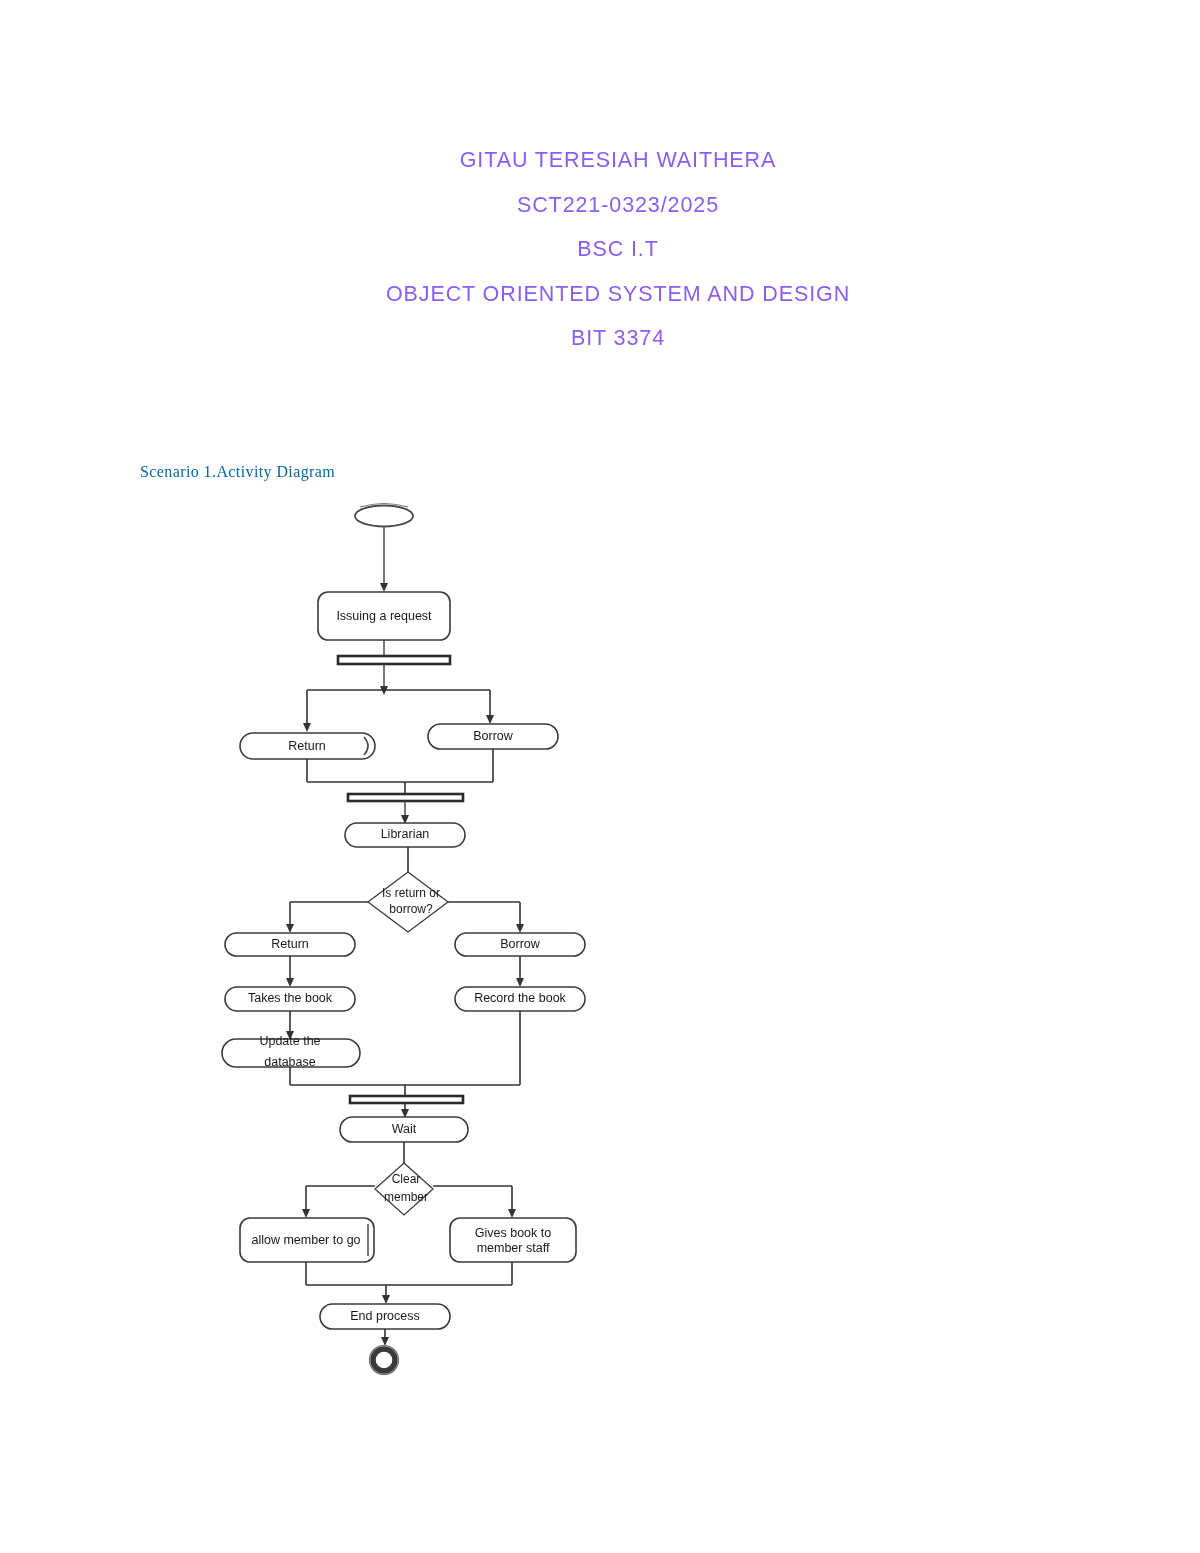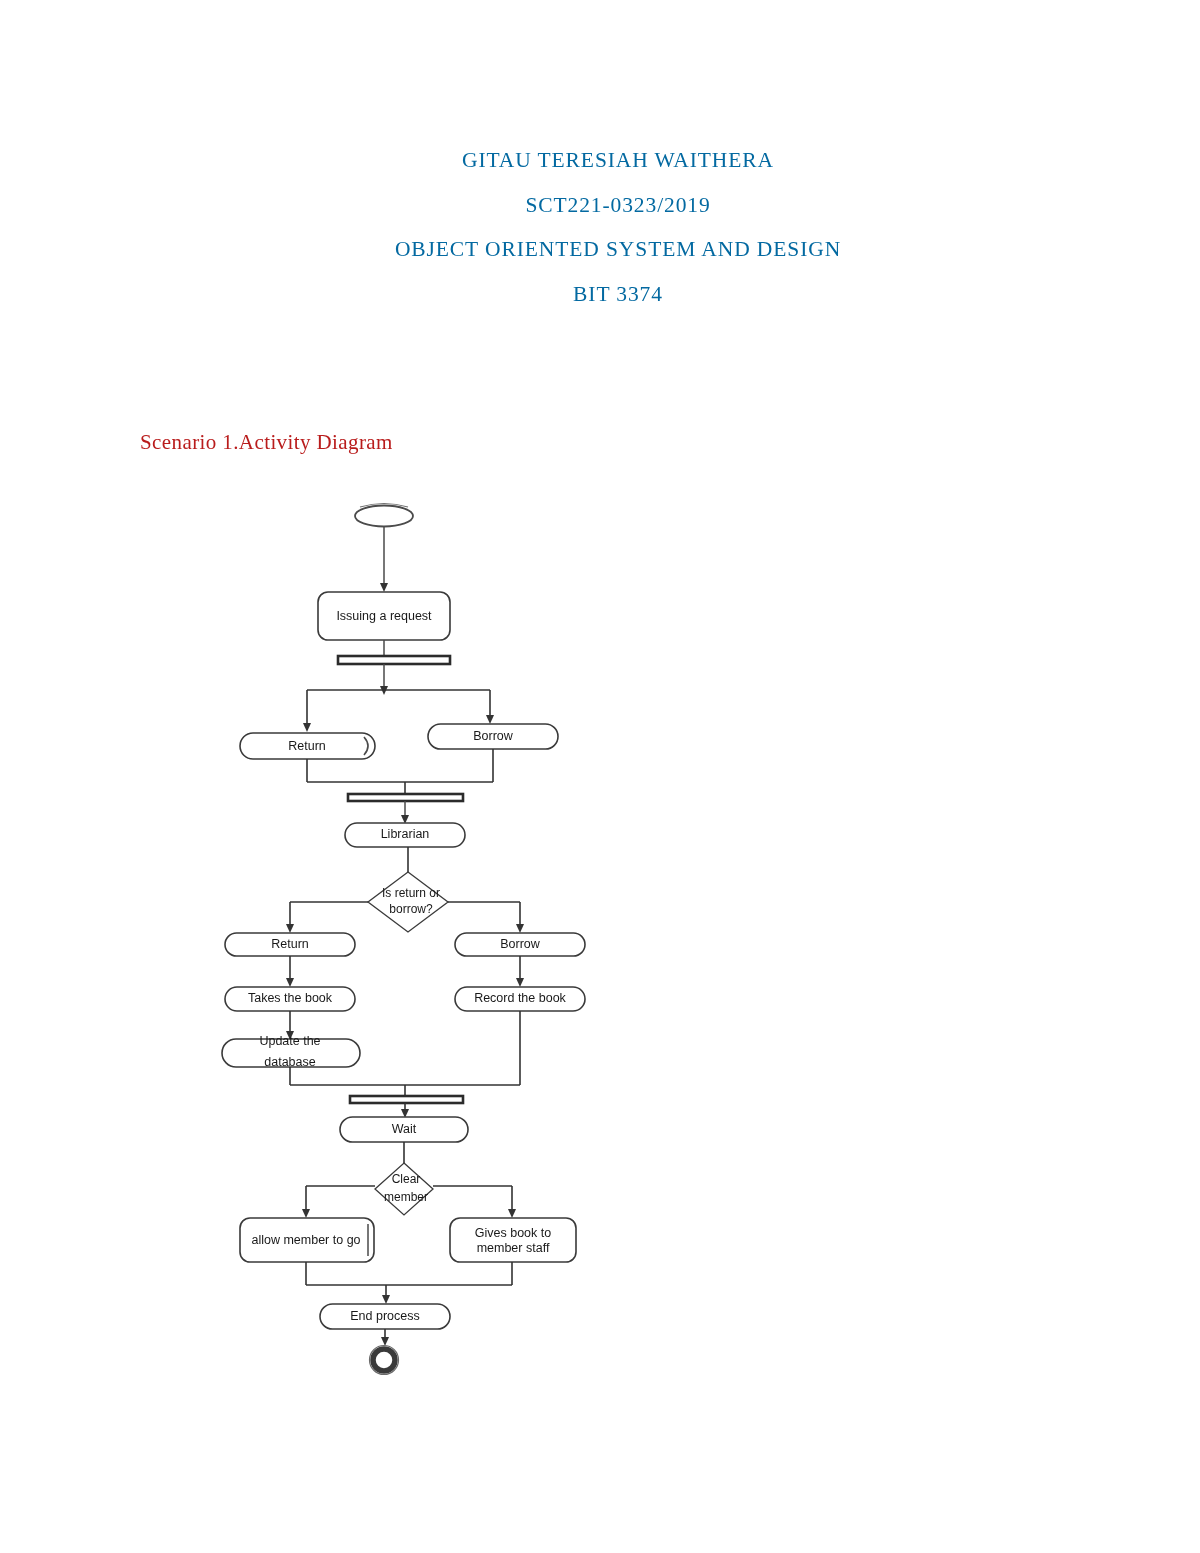--- a/index.html
+++ b/index.html
@@ -18,37 +18,37 @@
 
   
   #doc-header {
     position: absolute;
     left: 0;
     top: 138px;
     width: 1200px;
     text-align: center;
   }
   #doc-header .hline {
-    font-family: Liberation Serif, serif;
+    font-family: Liberation Sans, sans-serif;
     font-size: 21.5px;
     line-height: 44.5px;
     letter-spacing: 0.9px;
-    color: #0369a1;
+    color: #8b5cf6;
     white-space: pre;
     padding-left: 36px;
   }
 
   #scenario-label {
     position: absolute;
     left: 140px;
-    top: 430px;
+    top: 463px;
     font-family: "Liberation Serif", serif;
-    font-size: 21px;
+    font-size: 16px;
     letter-spacing: 0.4px;
-    color: #b91c1c;
+    color: #0369a1;
     white-space: pre;
   }
 
   
   #activity-diagram {
     position: absolute;
     left: 0;
     top: 0;
     width: 1200px;
     height: 1320px;
@@ -107,21 +107,22 @@
     fill: none;
     stroke: #6a6a6a;
     stroke-width: 1.2;
   }
 </style>
 </head>
 <body>
 
 <div id="doc-header">
   <div class="hline">GITAU TERESIAH WAITHERA</div>
-  <div class="hline">SCT221-0323/2019</div>
+  <div class="hline">SCT221-0323/2025</div>
+  <div class="hline">BSC I.T</div>
   <div class="hline">OBJECT ORIENTED SYSTEM AND DESIGN</div>
   <div class="hline">BIT 3374</div>
 </div>
 
 <div id="scenario-label">Scenario 1.Activity Diagram</div>
 
 <div id="activity-diagram">
 <svg width="1200" height="1553" viewBox="0 0 1200 1553" xmlns="http://www.w3.org/2000/svg">
 
   <g>

